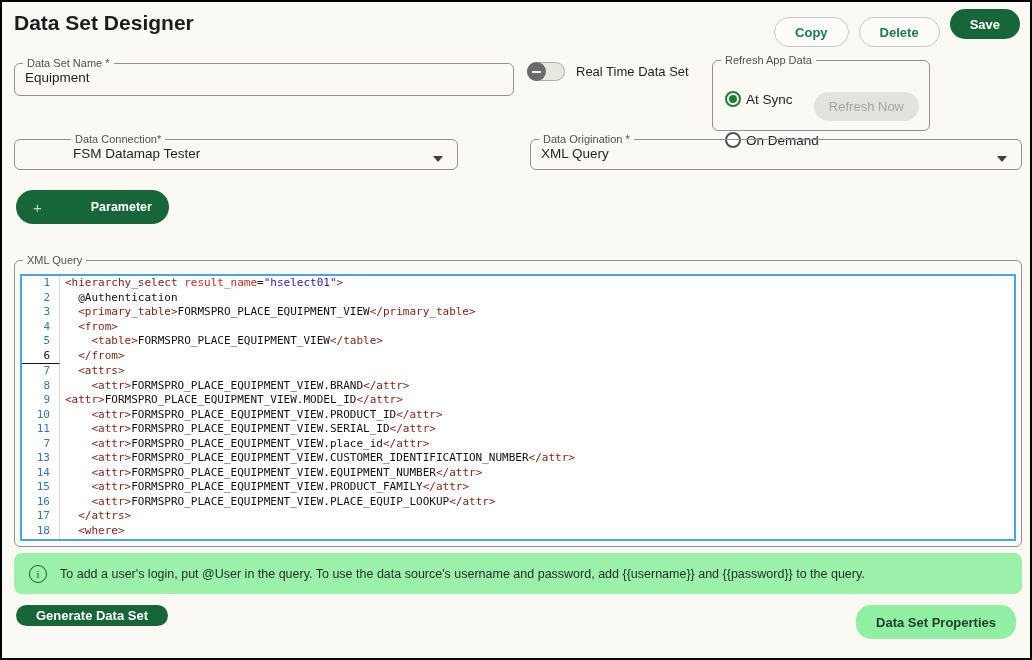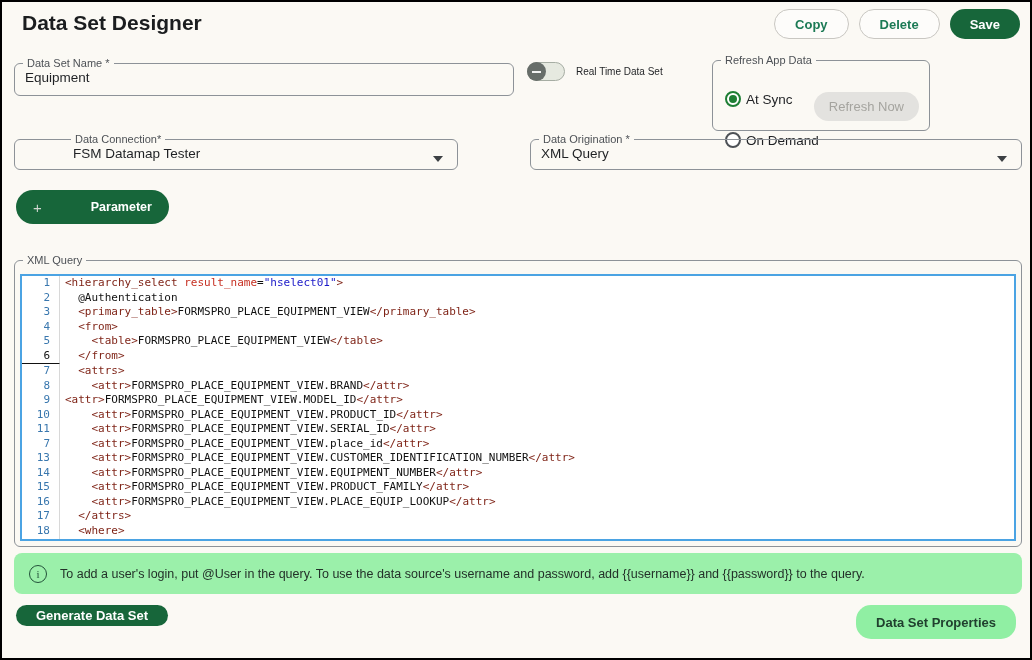--- a/index.html
+++ b/index.html
@@ -2,44 +2,44 @@
 <html><head>
 <meta charset="utf-8">
 <style>
   * { margin:0; padding:0; box-sizing:border-box; }
   html,body { width:1032px; height:660px; }
   body { font-family:"Liberation Sans", sans-serif; background:#fff; }
   .app { position:relative; width:1032px; height:660px; border:2px solid #000;
          background:#fbf9f4; overflow:hidden; }
 
   
-  .page-title { position:absolute; left:20px; top:9px; font-size:21px; font-weight:bold; color:#1b1d1f; }
+  .page-title { position:absolute; left:12px; top:9px; font-size:21px; font-weight:bold; color:#1b1d1f; }
   .header-actions { position:absolute; top:7px; right:10px; display:flex; gap:10px; }
   .btn { height:30px; border-radius:15px; font-size:13px; font-weight:bold; cursor:pointer;
          display:inline-flex; align-items:center; justify-content:center; padding:0 20px; border:none; }
-  .btn-outline { background:#fdfcfa; border:1px solid #c9c7c2; color:#1c7a55; }
+  .btn-outline { background:#fdfcfa; border:1px solid #c9c7c2; color:#1c7a55;margin-top:8px; }
   .btn-solid { background:#17663a; color:#ffffff; }
 
   
   fieldset.box { position:absolute; border:1px solid #8d9298; border-radius:6px; background:transparent; }
   fieldset.box legend { margin-left:8px; padding:0 4px; font-size:11px; color:#4d5156; }
   .box .val { padding:1px 10px 0 10px; font-size:13.5px; color:#1f2124; white-space:nowrap; }
   .select-box { cursor:pointer; }
   .dd-arrow { position:absolute; right:14px; top:50%; margin-top:-1px; width:0; height:0;
               border-left:5px solid transparent; border-right:5px solid transparent;
               border-top:6px solid #3c4043; }
 
   
   .toggle-row { position:absolute; left:525px; top:60px; display:flex; align-items:center; gap:11px; }
   .toggle { position:relative; width:38px; height:19px; border-radius:10px; background:#e6e9e0;
             border:1px solid #a6ada3; cursor:pointer; }
   .toggle .thumb { position:absolute; left:-1px; top:-1px; width:19px; height:19px; border-radius:50%;
                    background:#676d69; }
   .toggle .thumb::after { content:""; position:absolute; left:5px; top:8.5px; width:9px; height:2px; background:#f2f2f2; }
-  .toggle-label { font-size:10px; color:#1f2124; }
+  .toggle-label { font-size:13px; color:#1f2124; }
 
   
   .radio-row { display:flex; align-items:flex-end; gap:5px; margin:25px 0 0 12px; }
   .radio { width:16px; height:16px; border:2px solid #4d5156; border-radius:50%; background:#fff; cursor:pointer; flex:0 0 auto; }
   .radio.checked { border-color:#1e7e34; }
   .radio.checked::after { content:""; display:block; width:8px; height:8px; margin:2px; border-radius:50%; background:#1e7e34; }
   .radio-label { font-size:13.5px; color:#1f2124; }
   .btn-disabled { position:absolute; right:10px; bottom:9px; height:29px; padding:0 15px; border-radius:15px;
                   background:#e3e2df; color:#a5a49f; font-size:13px; border:none; }
 

